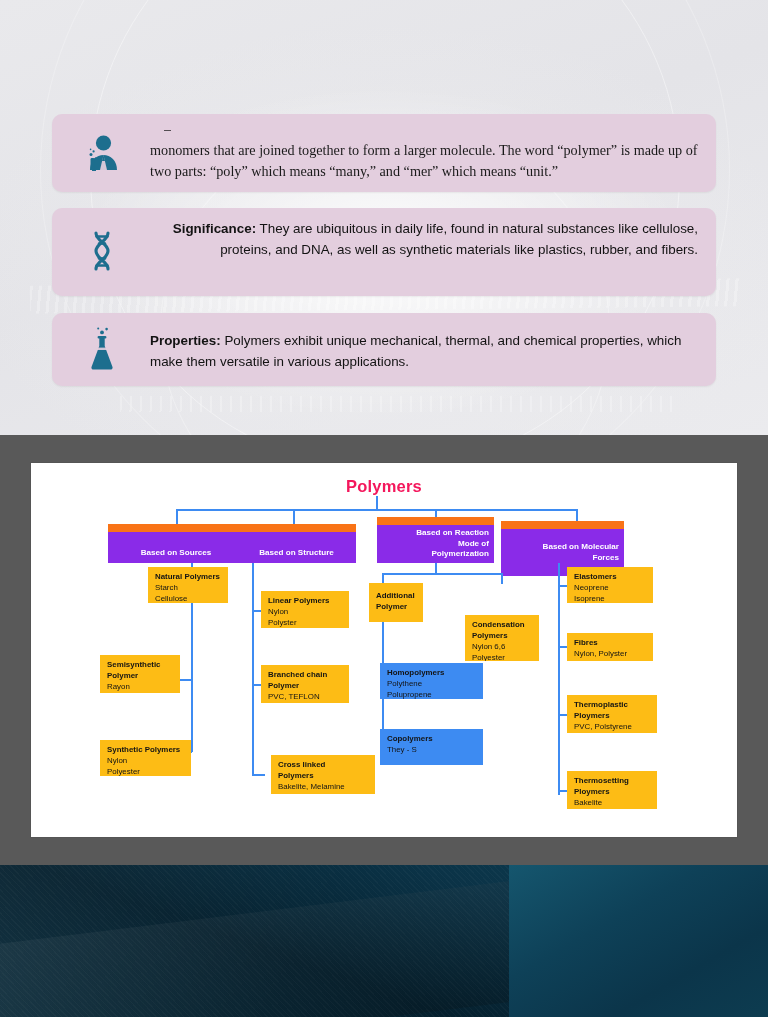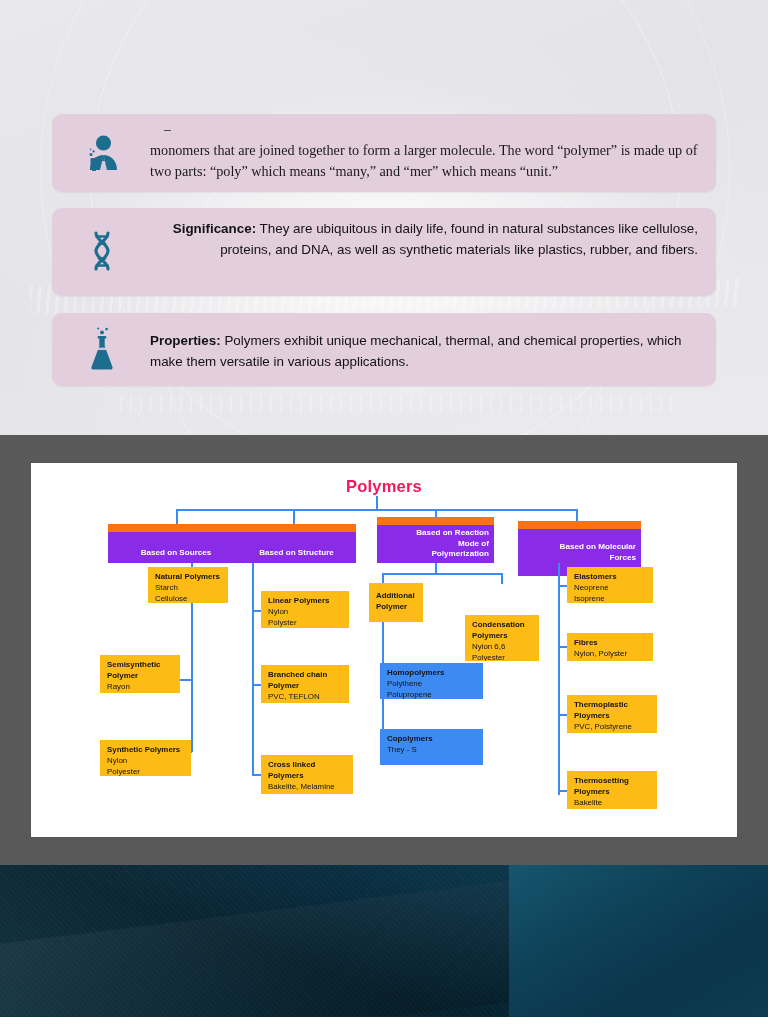--- a/index.html
+++ b/index.html
@@ -280,21 +280,21 @@
     <span>Based on Sources</span>
   </div>
   <div class="node purple" style="left:206px; top:61px; width:119px; height:39px;">
     <span>Based on Structure</span>
   </div>
   <div class="node purple" style="left:346px; top:54px; width:117px; height:46px; flex-direction:column;">
     <span>Based on Reaction</span>
     <span>Mode of</span>
     <span>Polymerization</span>
   </div>
-  <div class="node purple" style="left:487px; top:58px; width:123px; height:55px; flex-direction:column;">
+  <div class="node purple" style="left:470px; top:58px; width:123px; height:55px; flex-direction:column;">
     <span>Based on Molecular</span>
     <span>Forces</span>
   </div>
 
   <div class="conn v" style="left:160px; top:100px; height:189px;"></div>
   <div class="conn h" style="left:148px; top:122px; width:13px;"></div>
   <div class="conn h" style="left:148px; top:216px; width:13px;"></div>
   <div class="conn h" style="left:148px; top:288px; width:13px;"></div>
 
   <div class="node yellow" style="left:69px; top:104px; width:80px; height:36px;margin-left:48px;">
@@ -321,21 +321,21 @@
   <div class="node yellow" style="left:230px; top:128px; width:88px; height:37px;">
     <span class="hdr">Linear Polymers</span>
     <span class="sub">Nylon</span>
     <span class="sub">Polyster</span>
   </div>
   <div class="node yellow" style="left:230px; top:202px; width:88px; height:38px;">
     <span class="hdr">Branched chain</span>
     <span class="hdr">Polymer</span>
     <span class="sub">PVC, TEFLON</span>
   </div>
-  <div class="node yellow" style="left:230px; top:292px; width:92px; height:39px;">
+  <div class="node yellow" style="left:240px; top:292px; width:104px; height:39px;">
     <span class="hdr">Cross linked</span>
     <span class="hdr">Polymers</span>
     <span class="sub">Bakelite, Melamine</span>
   </div>
 
   <div class="conn v" style="left:404px; top:100px; height:11px;"></div>
   <div class="conn h" style="left:351px; top:110px; width:120px;"></div>
   <div class="conn v" style="left:351px; top:110px; height:11px;"></div>
   <div class="conn v" style="left:470px; top:110px; height:11px;"></div>
 

